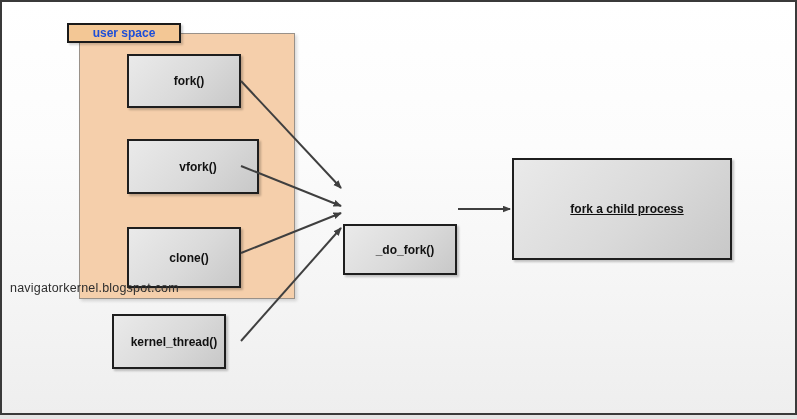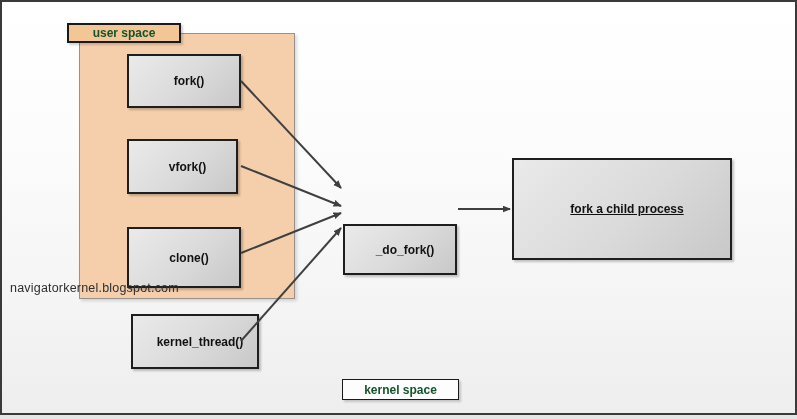--- a/index.html
+++ b/index.html
@@ -41,21 +41,21 @@
   }
 
   .label-box {
     position: absolute;
     box-sizing: border-box;
     display: flex;
     align-items: center;
     justify-content: center;
     font-weight: bold;
     font-size: 12px;
-    color: #14532d;
+    color: #1d4ed8;
     z-index: 4;
   }
   .user-space-label {
     left: 65px; top: 21px;
     width: 114px; height: 20px;
     background: #f3c795;
     border: 2px solid #1a1a1a;
     box-shadow: 2px 2px 2px rgba(0,0,0,0.18);
   }
   .kernel-space-label {
@@ -76,23 +76,23 @@
     align-items: center;
     justify-content: center;
     font-weight: bold;
     font-size: 12px;
     color: #111;
     z-index: 3;
     text-align: left;
     padding-left: 10px;
   }
   #node-fork          { left: 125px; top: 52px;  width: 114px; height: 54px; }
-  #node-vfork         { left: 125px; top: 137px; width: 111px; height: 55px; }
+  #node-vfork         { left: 125px; top: 137px; width: 132px; height: 55px; }
   #node-clone         { left: 125px; top: 225px; width: 114px; height: 61px; }
-  #node-kernel-thread { left: 129px; top: 312px; width: 128px; height: 55px; }
+  #node-kernel-thread { left: 110px; top: 312px; width: 114px; height: 55px; }
   #node-do-fork       { left: 341px; top: 182px; width: 114px; height: 51px; margin-top: 40px; }
   #node-fork-child    { left: 510px; top: 156px; width: 220px; height: 102px; text-decoration: underline; }
 
   .watermark {
     position: absolute;
     left: 8px; top: 279px;
     font-size: 12.5px;
     color: #2e2e2e;
     z-index: 6;
     letter-spacing: 0.2px;
@@ -136,23 +136,20 @@
     </div>
 
     <div class="node" id="node-do-fork">
       <span>_do_fork()</span>
     </div>
 
     <div class="node" id="node-fork-child">
       <span>fork a child process</span>
     </div>
 
-    <div class="label-box kernel-space-label">
-      <span>kernel space</span>
-    </div>
 
     <div class="watermark">navigatorkernel.blogspot.com</div>
 
     <svg class="arrows" viewBox="0 0 797 419">
       <defs>
         <marker id="arrowhead" markerWidth="9" markerHeight="8" refX="7.5" refY="3.5" orient="auto" markerUnits="userSpaceOnUse">
           <path d="M0,0 L8.5,3.5 L0,7 Z" fill="#3f3f3f"></path>
         </marker>
       </defs>
       <line x1="239" y1="79" x2="339" y2="186" marker-end="url(#arrowhead)"></line>

